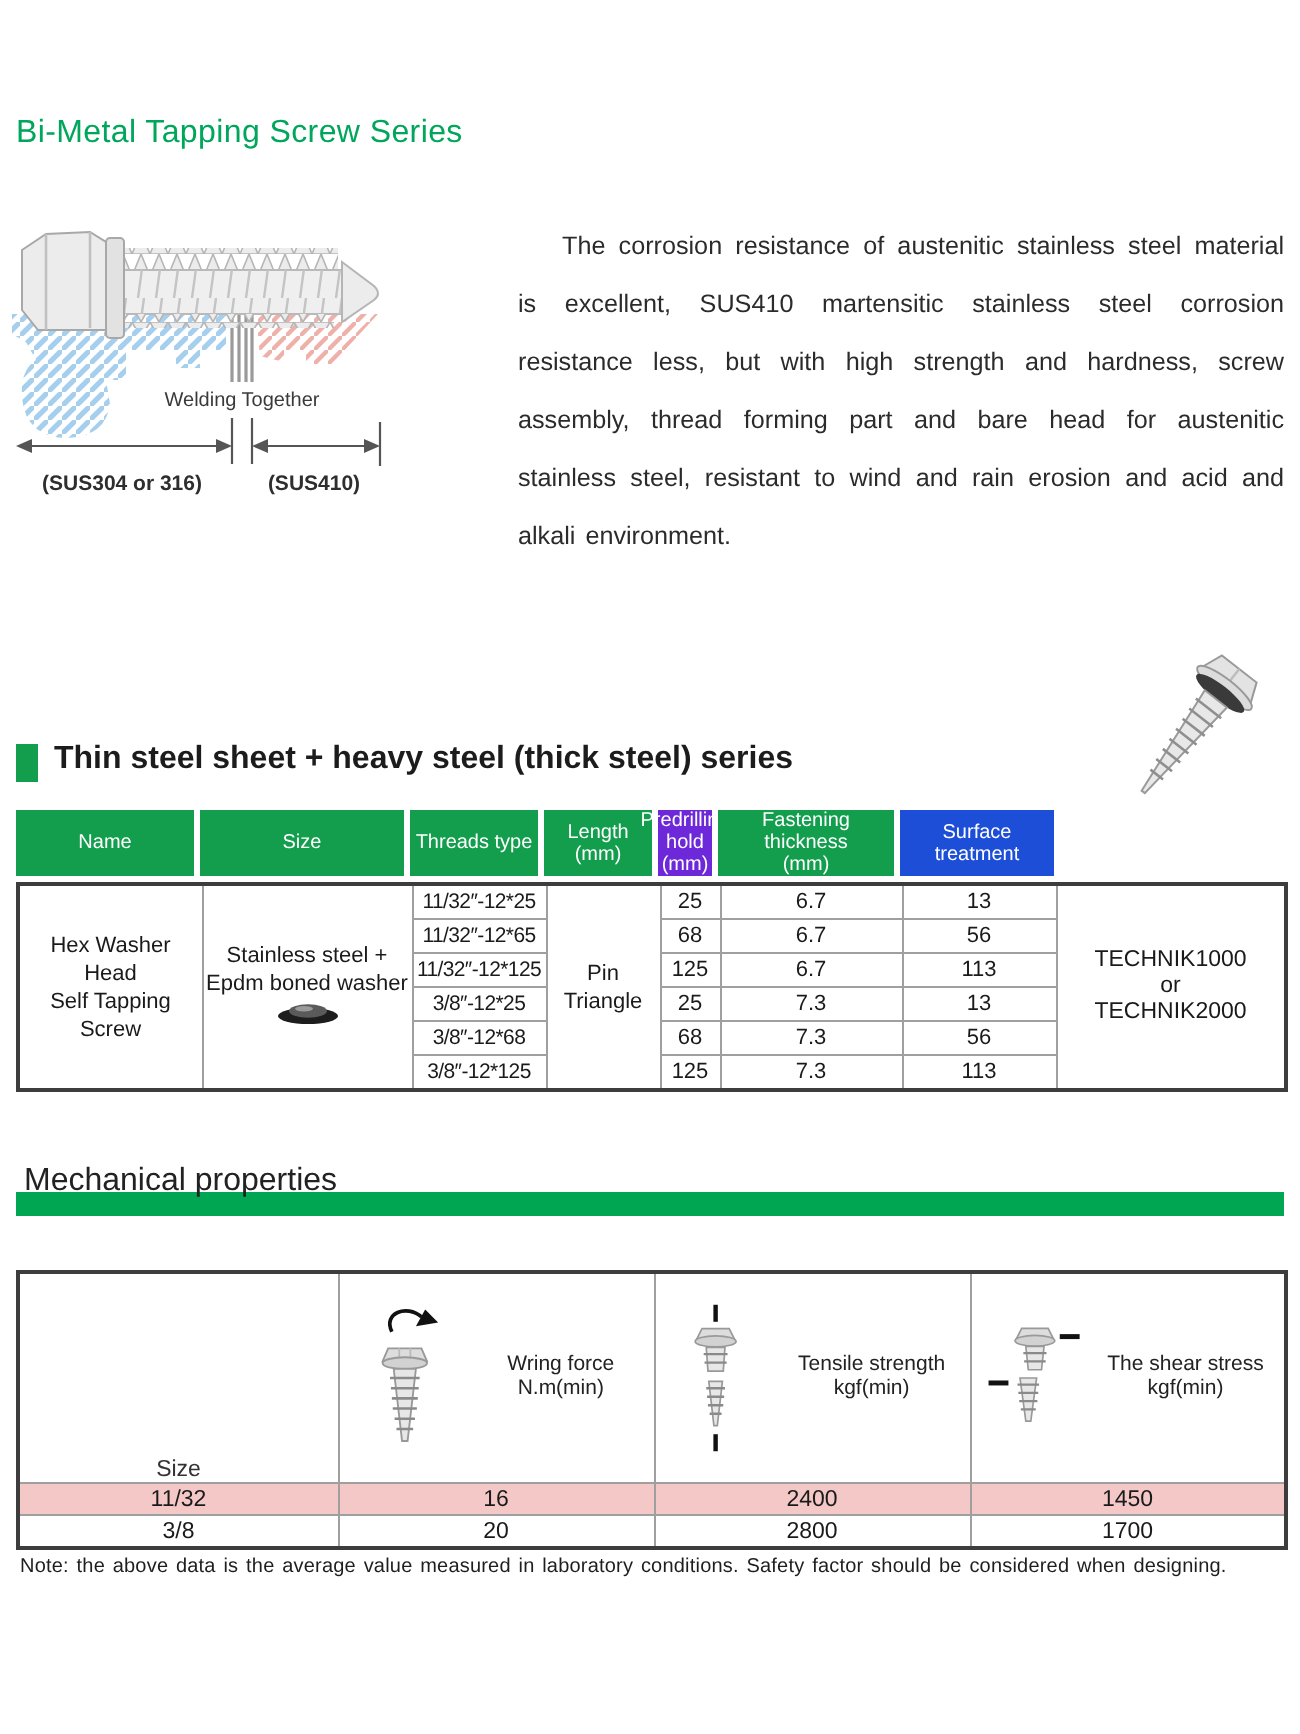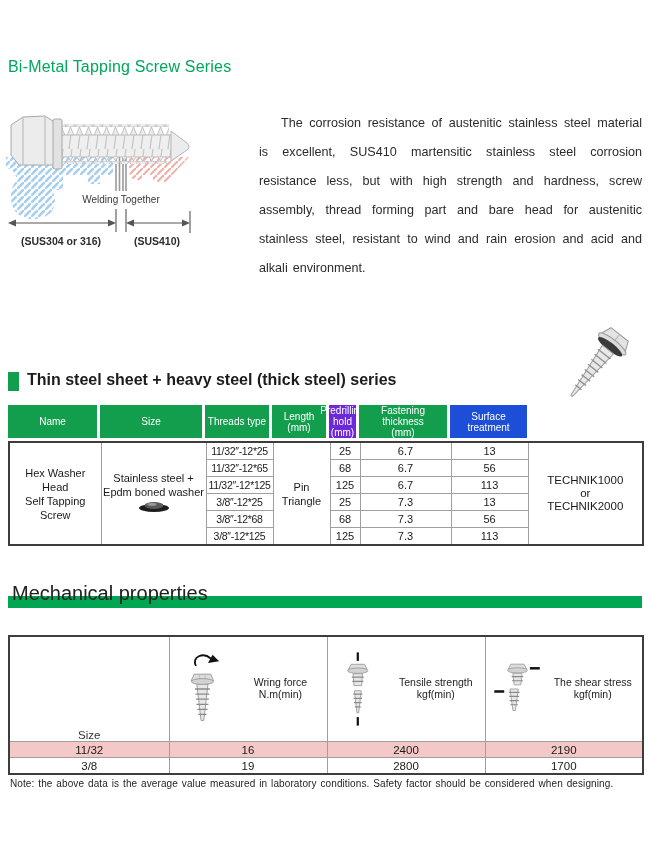--- a/index.html
+++ b/index.html
@@ -50,21 +50,21 @@
     border:2px solid #3d3d3d; font-size:11px; text-align:center;
   }
   .t1 td { border:1px solid #9f9f9f; height:16px; padding:0 1px; overflow:hidden; }
   .t1 td.size-cell { font-size:10.5px; letter-spacing:-0.3px; }
   .t1 td.merged { font-size:11px; line-height:14px; }
   .t1 td.surface { font-size:11.5px; line-height:13px; }
 
   
   .mech-head { position:absolute; left:8px; top:582px; width:634px; height:26px; }
   .mech-bar { position:absolute; left:0; top:14px; width:634px; height:12px; }
-  .mech-title { position:absolute; left:4px; top:0; font-size:20px; color:#222; z-index:1; }
+  .mech-title { position:absolute; left:4px; top:0; font-size:16px; color:#222; z-index:1; }
 
   
   .t2 {
     position:absolute; left:8px; top:635px; width:634px;
     border-collapse:collapse; table-layout:fixed;
     border:2px solid #3d3d3d; font-size:11.5px; text-align:center;
   }
   .t2 td { border:1px solid #9f9f9f; padding:0; }
   .t2 .hdr-cell { height:104px; vertical-align:bottom; }
   .t2 .icon-stack { display:flex; align-items:center; justify-content:flex-start; height:104px; }
@@ -315,25 +315,25 @@
               <path d="M10,41 H22" stroke="#111" stroke-width="3"></path>
             </svg>
             <div class="col-label">The shear stress kgf(min)</div>
           </div>
         </td>
       </tr>
       <tr class="data-row" style="background:#F5C8C8">
         <td>11/32</td>
         <td>16</td>
         <td>2400</td>
-        <td>2190</td>
+        <td>1450</td>
       </tr>
       <tr class="data-row">
         <td>3/8</td>
-        <td>19</td>
+        <td>20</td>
         <td>2800</td>
         <td>1700</td>
       </tr>
     </tbody>
   </table>
 
   <div class="note">Note: the above data is the average value measured in laboratory conditions. Safety factor should be considered when designing.</div>
 
 </div>
 

